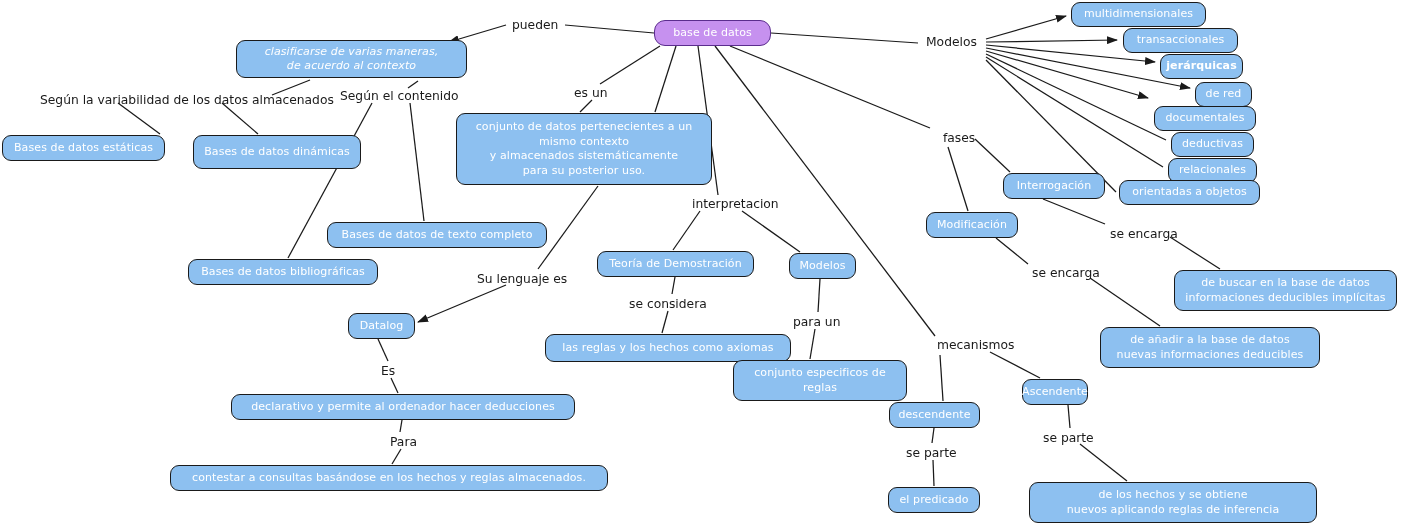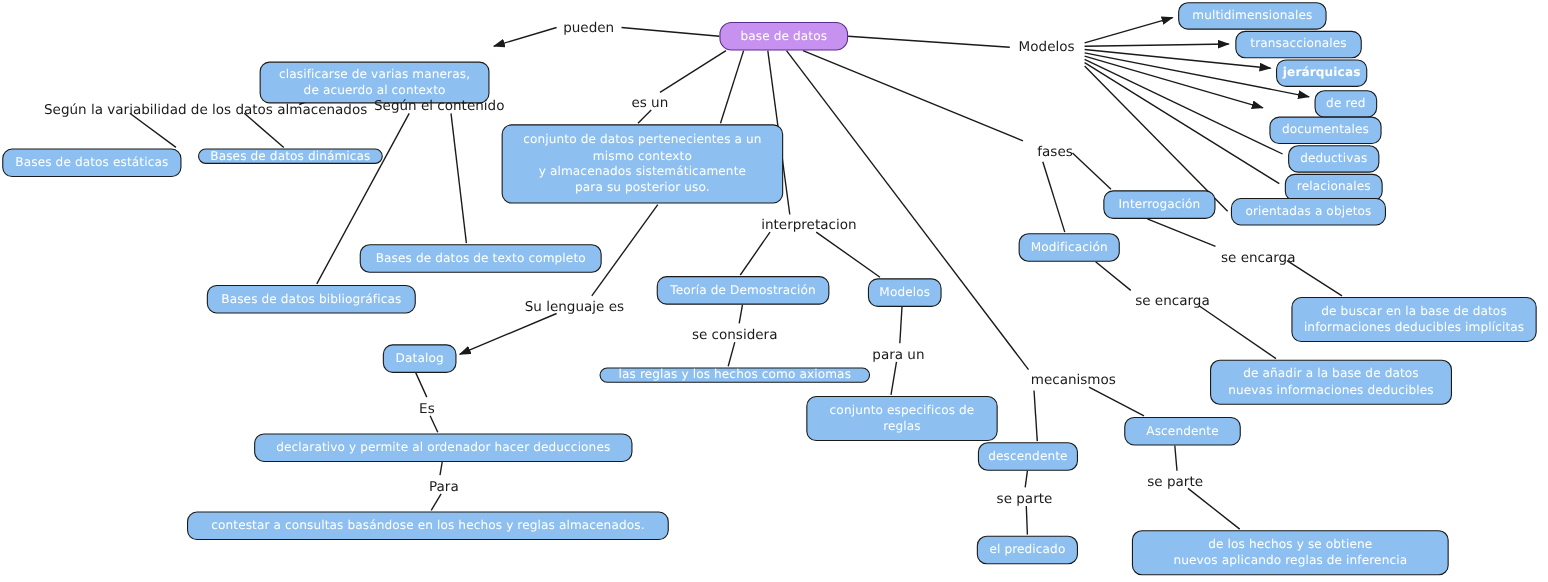--- a/index.html
+++ b/index.html
@@ -113,41 +113,41 @@
 
       <path d="M1043,199 L1105,224"></path>
       <path d="M1170,237 L1220,269"></path>
 
       <path d="M996,238 L1028,264"></path>
       <path d="M1090,278 L1160,326"></path>
     </g>
   </svg>
 
 <div class="node root" style="left: 654px; top: 20px; width: 117px; height: 26px;">base de datos</div>
-    <div class="node" style="left: 236px; top: 56px; width: 209px; height: 38px;">clasificarse de varias maneras,
+    <div class="node" style="left: 236px; top: 40px; width: 231px; height: 38px; font-style: italic;">clasificarse de varias maneras,
 de acuerdo al contexto</div>
     <div class="node" style="left: 2px; top: 135px; width: 163px; height: 26px;">Bases de datos estáticas</div>
-    <div class="node" style="left: 180px; top: 135px; width: 168px; height: 14px;">Bases de datos dinámicas</div>
+    <div class="node" style="left: 193px; top: 135px; width: 168px; height: 34px;">Bases de datos dinámicas</div>
     <div class="node" style="left: 188px; top: 259px; width: 190px; height: 26px;">Bases de datos bibliográficas</div>
     <div class="node" style="left: 327px; top: 222px; width: 220px; height: 26px;">Bases de datos de texto completo</div>
     <div class="node" style="left: 456px; top: 113px; width: 256px; height: 72px;">conjunto de datos pertenecientes a un
 mismo contexto
 y almacenados sistemáticamente
 para su posterior uso.</div>
     <div class="node" style="left: 348px; top: 313px; width: 67px; height: 26px;">Datalog</div>
     <div class="node" style="left: 231px; top: 394px; width: 344px; height: 26px;">declarativo y permite al ordenador hacer deducciones</div>
     <div class="node" style="left: 170px; top: 465px; width: 438px; height: 26px;">contestar a consultas basándose en los hechos y reglas almacenados.</div>
     <div class="node" style="left: 597px; top: 251px; width: 157px; height: 26px;">Teoría de Demostración</div>
-    <div class="node" style="left: 545px; top: 334px; width: 246px; height: 14px;">las reglas y los hechos como axiomas</div>
+    <div class="node" style="left: 545px; top: 334px; width: 246px; height: 28px;">las reglas y los hechos como axiomas</div>
     <div class="node" style="left: 789px; top: 253px; width: 67px; height: 26px;">Modelos</div>
     <div class="node" style="left: 733px; top: 360px; width: 174px; height: 41px;">conjunto especificos de
 reglas</div>
     <div class="node" style="left: 889px; top: 402px; width: 91px; height: 26px;">descendente</div>
     <div class="node" style="left: 888px; top: 487px; width: 92px; height: 26px;">el predicado</div>
-    <div class="node" style="left: 1022px; top: 379px; width: 106px; height: 26px; text-align: right;">Ascendente</div>
+    <div class="node" style="left: 1022px; top: 379px; width: 66px; height: 26px; text-align: right;">Ascendente</div>
     <div class="node" style="left: 1029px; top: 482px; width: 288px; height: 41px;">de los hechos y se obtiene
 nuevos aplicando reglas de inferencia</div>
     <div class="node" style="left: 926px; top: 212px; width: 92px; height: 26px;">Modificación</div>
     <div class="node" style="left: 1003px; top: 173px; width: 102px; height: 26px;">Interrogación</div>
     <div class="node" style="left: 1174px; top: 270px; width: 223px; height: 41px;">de buscar en la base de datos
 informaciones deducibles implícitas</div>
     <div class="node" style="left: 1100px; top: 327px; width: 220px; height: 41px;">de añadir a la base de datos
 nuevas informaciones deducibles</div>
     <div class="node" style="left: 1071px; top: 2px; width: 135px; height: 25px;">multidimensionales</div>
     <div class="node" style="left: 1123px; top: 28px; width: 115px; height: 25px;">transaccionales</div>

